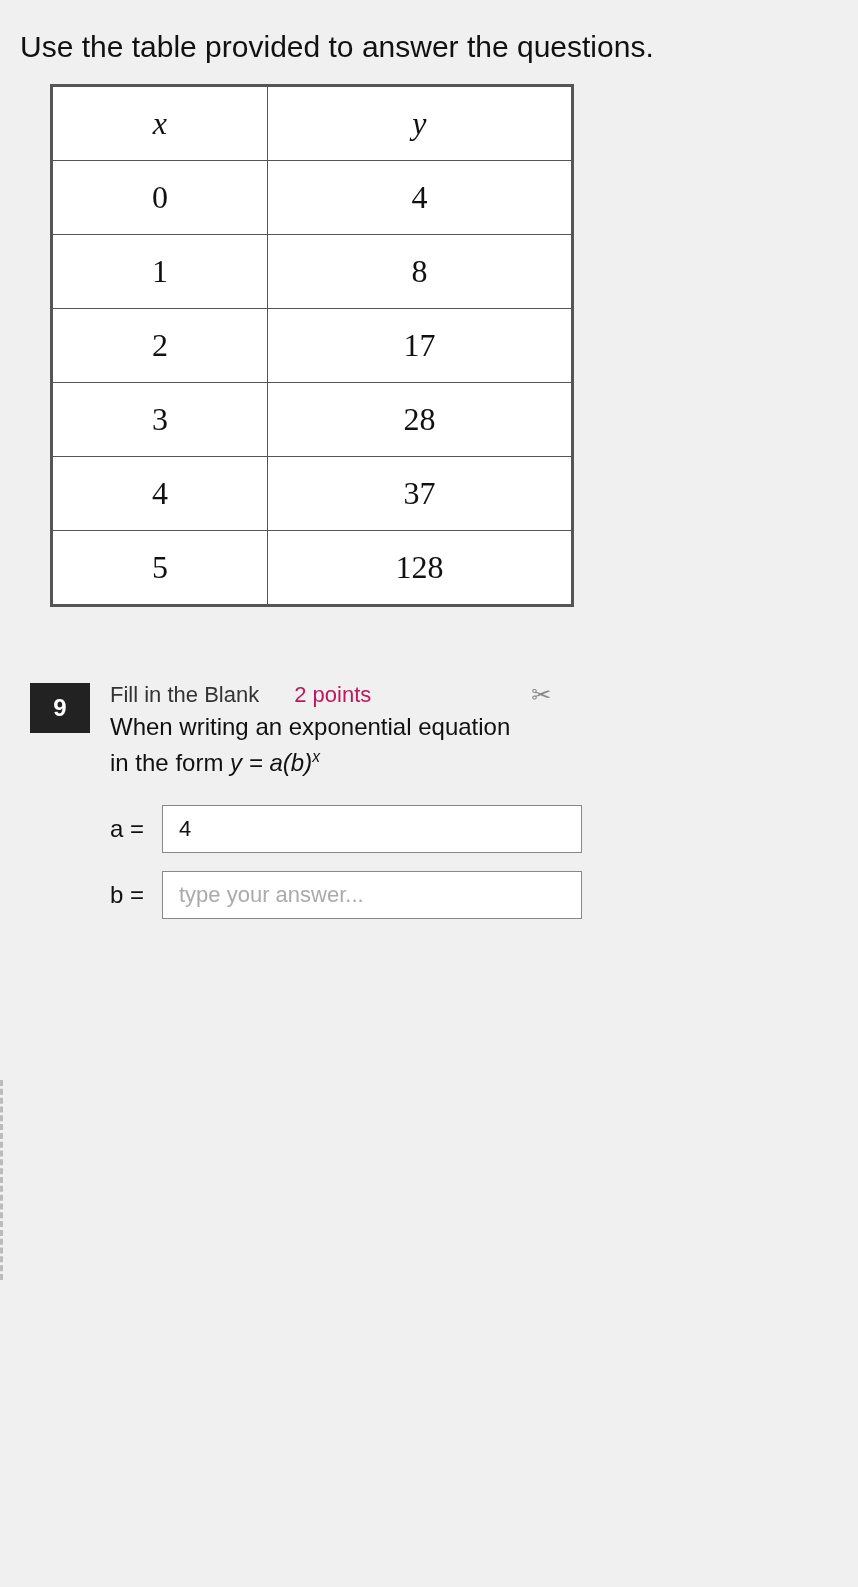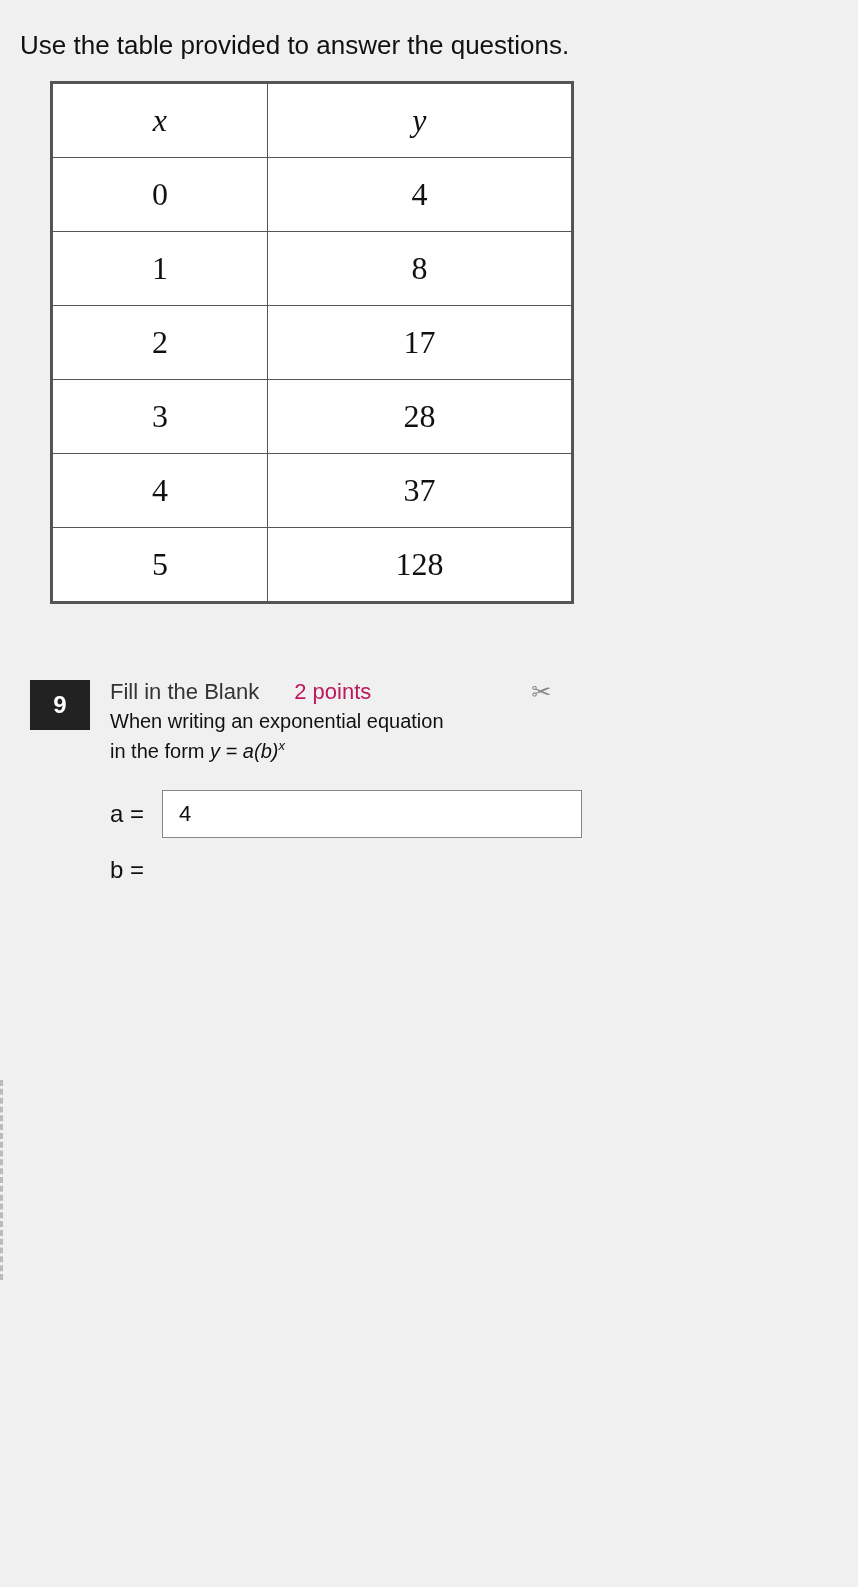--- a/index.html
+++ b/index.html
@@ -17,21 +17,21 @@
     }
 
     .page-container {
       background-color: #f0f0f0;
       width: 858px;
       min-height: 1587px;
       padding: 30px 20px 40px 20px;
     }
 
     .instruction-text {
-      font-size: 26px;
+      font-size: 30px;
       color: #111;
       margin-bottom: 20px;
       font-family: Arial, sans-serif;
       font-weight: normal;
     }
 
     .table-wrapper {
       background-color: #fff;
       border: 2px solid #555;
       display: inline-block;
@@ -104,21 +104,21 @@
     .question-content {
       flex: 1;
     }
 
     .question-meta-row {
       display: flex;
       align-items: center;
     }
 
     .question-body {
-      font-size: 20px;
+      font-size: 24px;
       color: #111;
       font-family: Arial, sans-serif;
       line-height: 1.5;
       margin-bottom: 24px;
     }
 
     .equation-display {
       font-style: italic;
     }
 
@@ -237,18 +237,19 @@
         <span>in the form </span><span class="equation-display"><em>y</em> = <em>a</em>(<em>b</em>)<sup>x</sup></span>
       </div>
 
       <div class="answer-row">
         <span class="answer-label">a =</span>
         <input class="answer-input filled" type="text" value="4" style="">
       </div>
 
       <div class="answer-row">
         <span class="answer-label">b =</span>
+        <input class="answer-input" type="text" placeholder="type your answer..." style="">
       </div>
 
     </div>
   </div>
 
 </div>
 
 </body></html>

